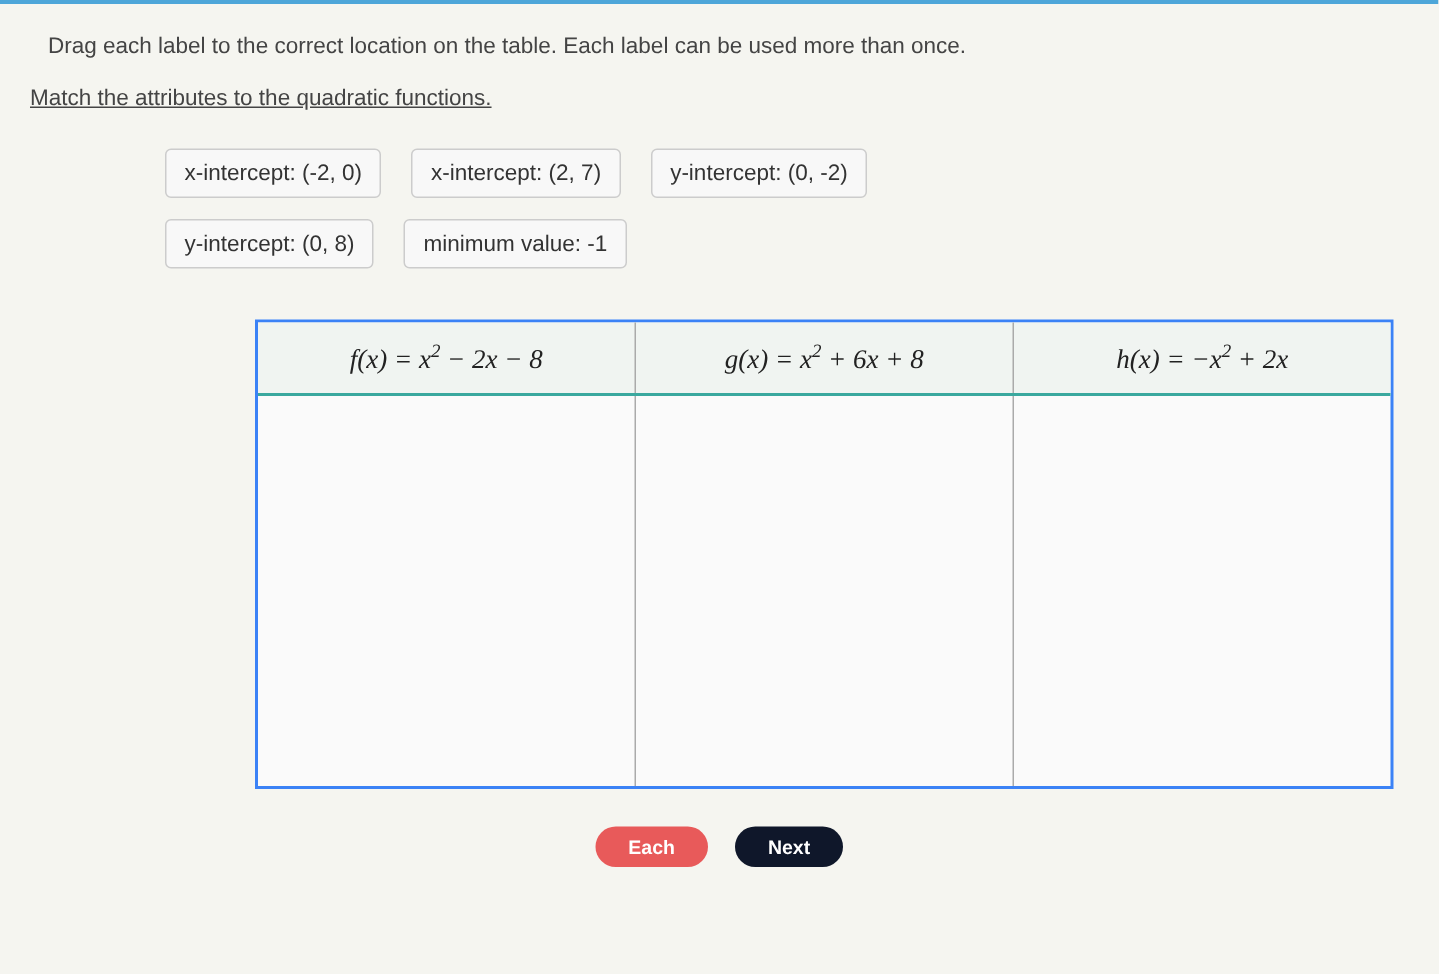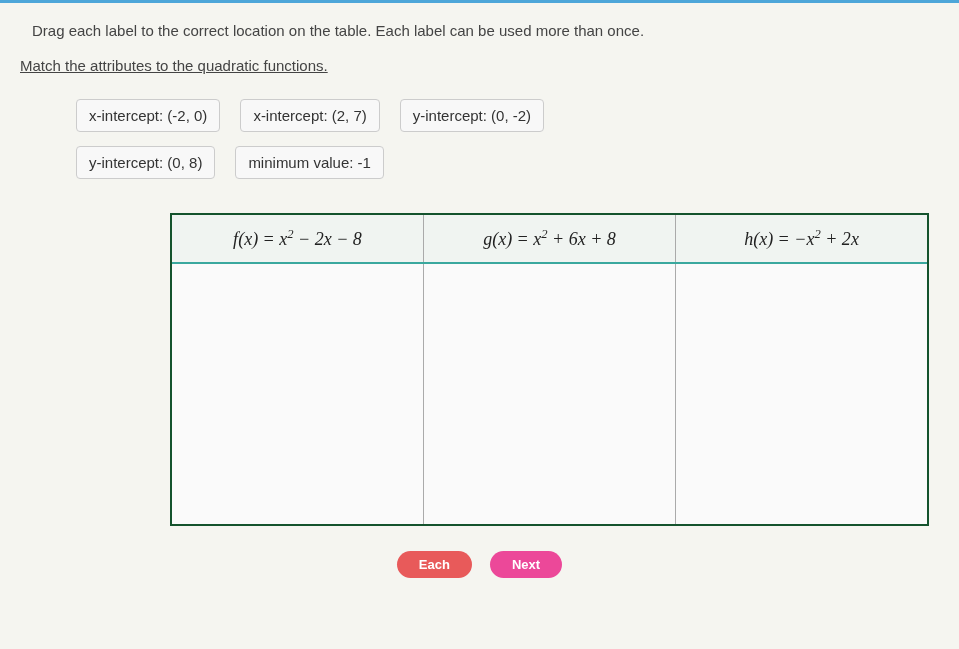--- a/index.html
+++ b/index.html
@@ -26,42 +26,42 @@
       color: #444;
       padding: 0 20px 18px 32px;
     }
     .instruction2 {
       font-size: 15px;
       color: #444;
       padding: 0 20px 25px 20px;
       text-decoration: underline;
     }
     .labels-container {
-      padding: 0 0 20px 76px;
+      padding: 0 0 20px 110px;
     }
     .labels-row {
       display: flex;
       gap: 20px;
       margin-bottom: 14px;
       align-items: center;
     }
     .label-chip {
       background: #f8f8f8;
       border: 1px solid #ccc;
       border-radius: 4px;
       padding: 7px 12px;
       font-size: 15px;
       color: #333;
       cursor: move;
       white-space: nowrap;
     }
     .table-container {
       margin-left: 170px;
       margin-right: 30px;
-      border: 2px solid #14532d;
+      border: 2px solid #3b82f6;
       background: #fafafa;
     }
     .table-header {
       display: flex;
       border-bottom: 2px solid #3aa89e;
       background: #f0f4f1;
     }
     .table-header-cell {
       flex: 1;
       padding: 12px 8px;
@@ -99,21 +99,21 @@
       border: none;
       color: white;
       font-size: 13px;
       font-weight: bold;
       cursor: pointer;
     }
     .btn-reset {
       background: #e85a5a;
     }
     .btn-next {
-      background: #ec4899;
+      background: #0f172a;
     }
     sup {
       font-size: 0.7em;
     }
     .math-var {
       font-style: italic;
     }
   </style>
 </head>
 <body>

